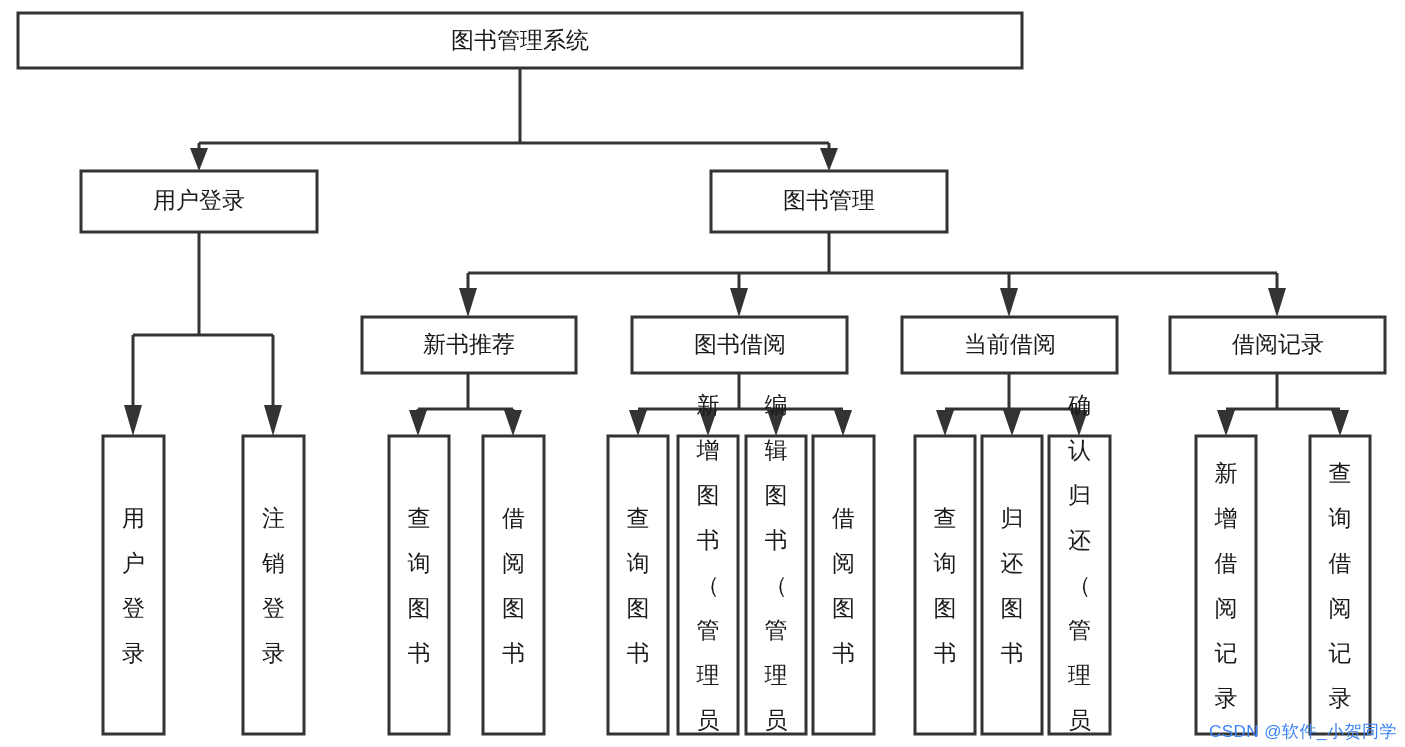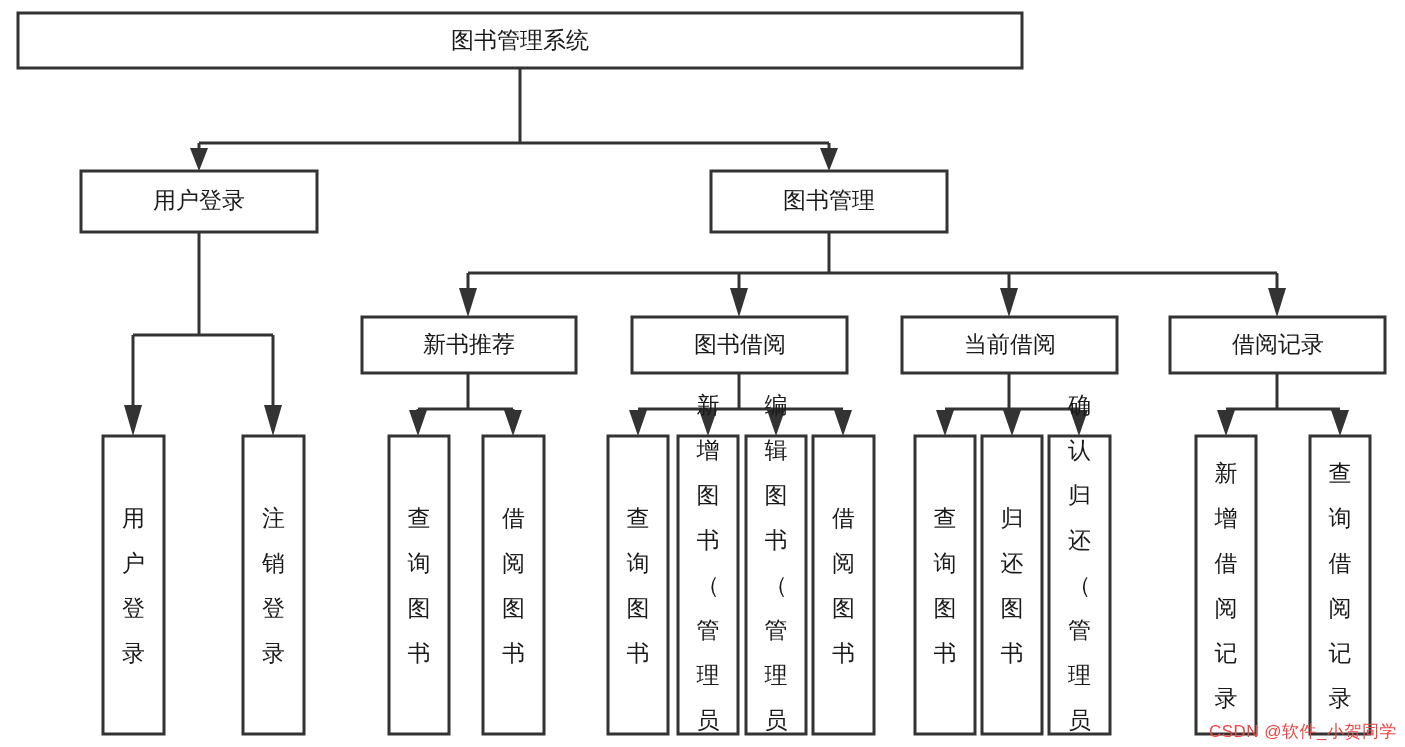--- a/index.html
+++ b/index.html
@@ -22,21 +22,21 @@
   .leaf-label{
     font-family:"Liberation Sans","DejaVu Sans",sans-serif;
     font-size:23px;fill:#1a1a1a;
     text-anchor:middle;
   }
   .watermark{
     position:absolute;
     right:8px;bottom:4px;
     font-family:"Liberation Sans","DejaVu Sans",sans-serif;
     font-size:17px;
-    color:#ef4444;
+    color:#3b82f6;
     white-space:nowrap;
     letter-spacing:0.5px;
   }
 </style>
 </head>
 <body>
 
 <svg id="diagram" viewBox="0 0 1405 747">
 
   <g>

